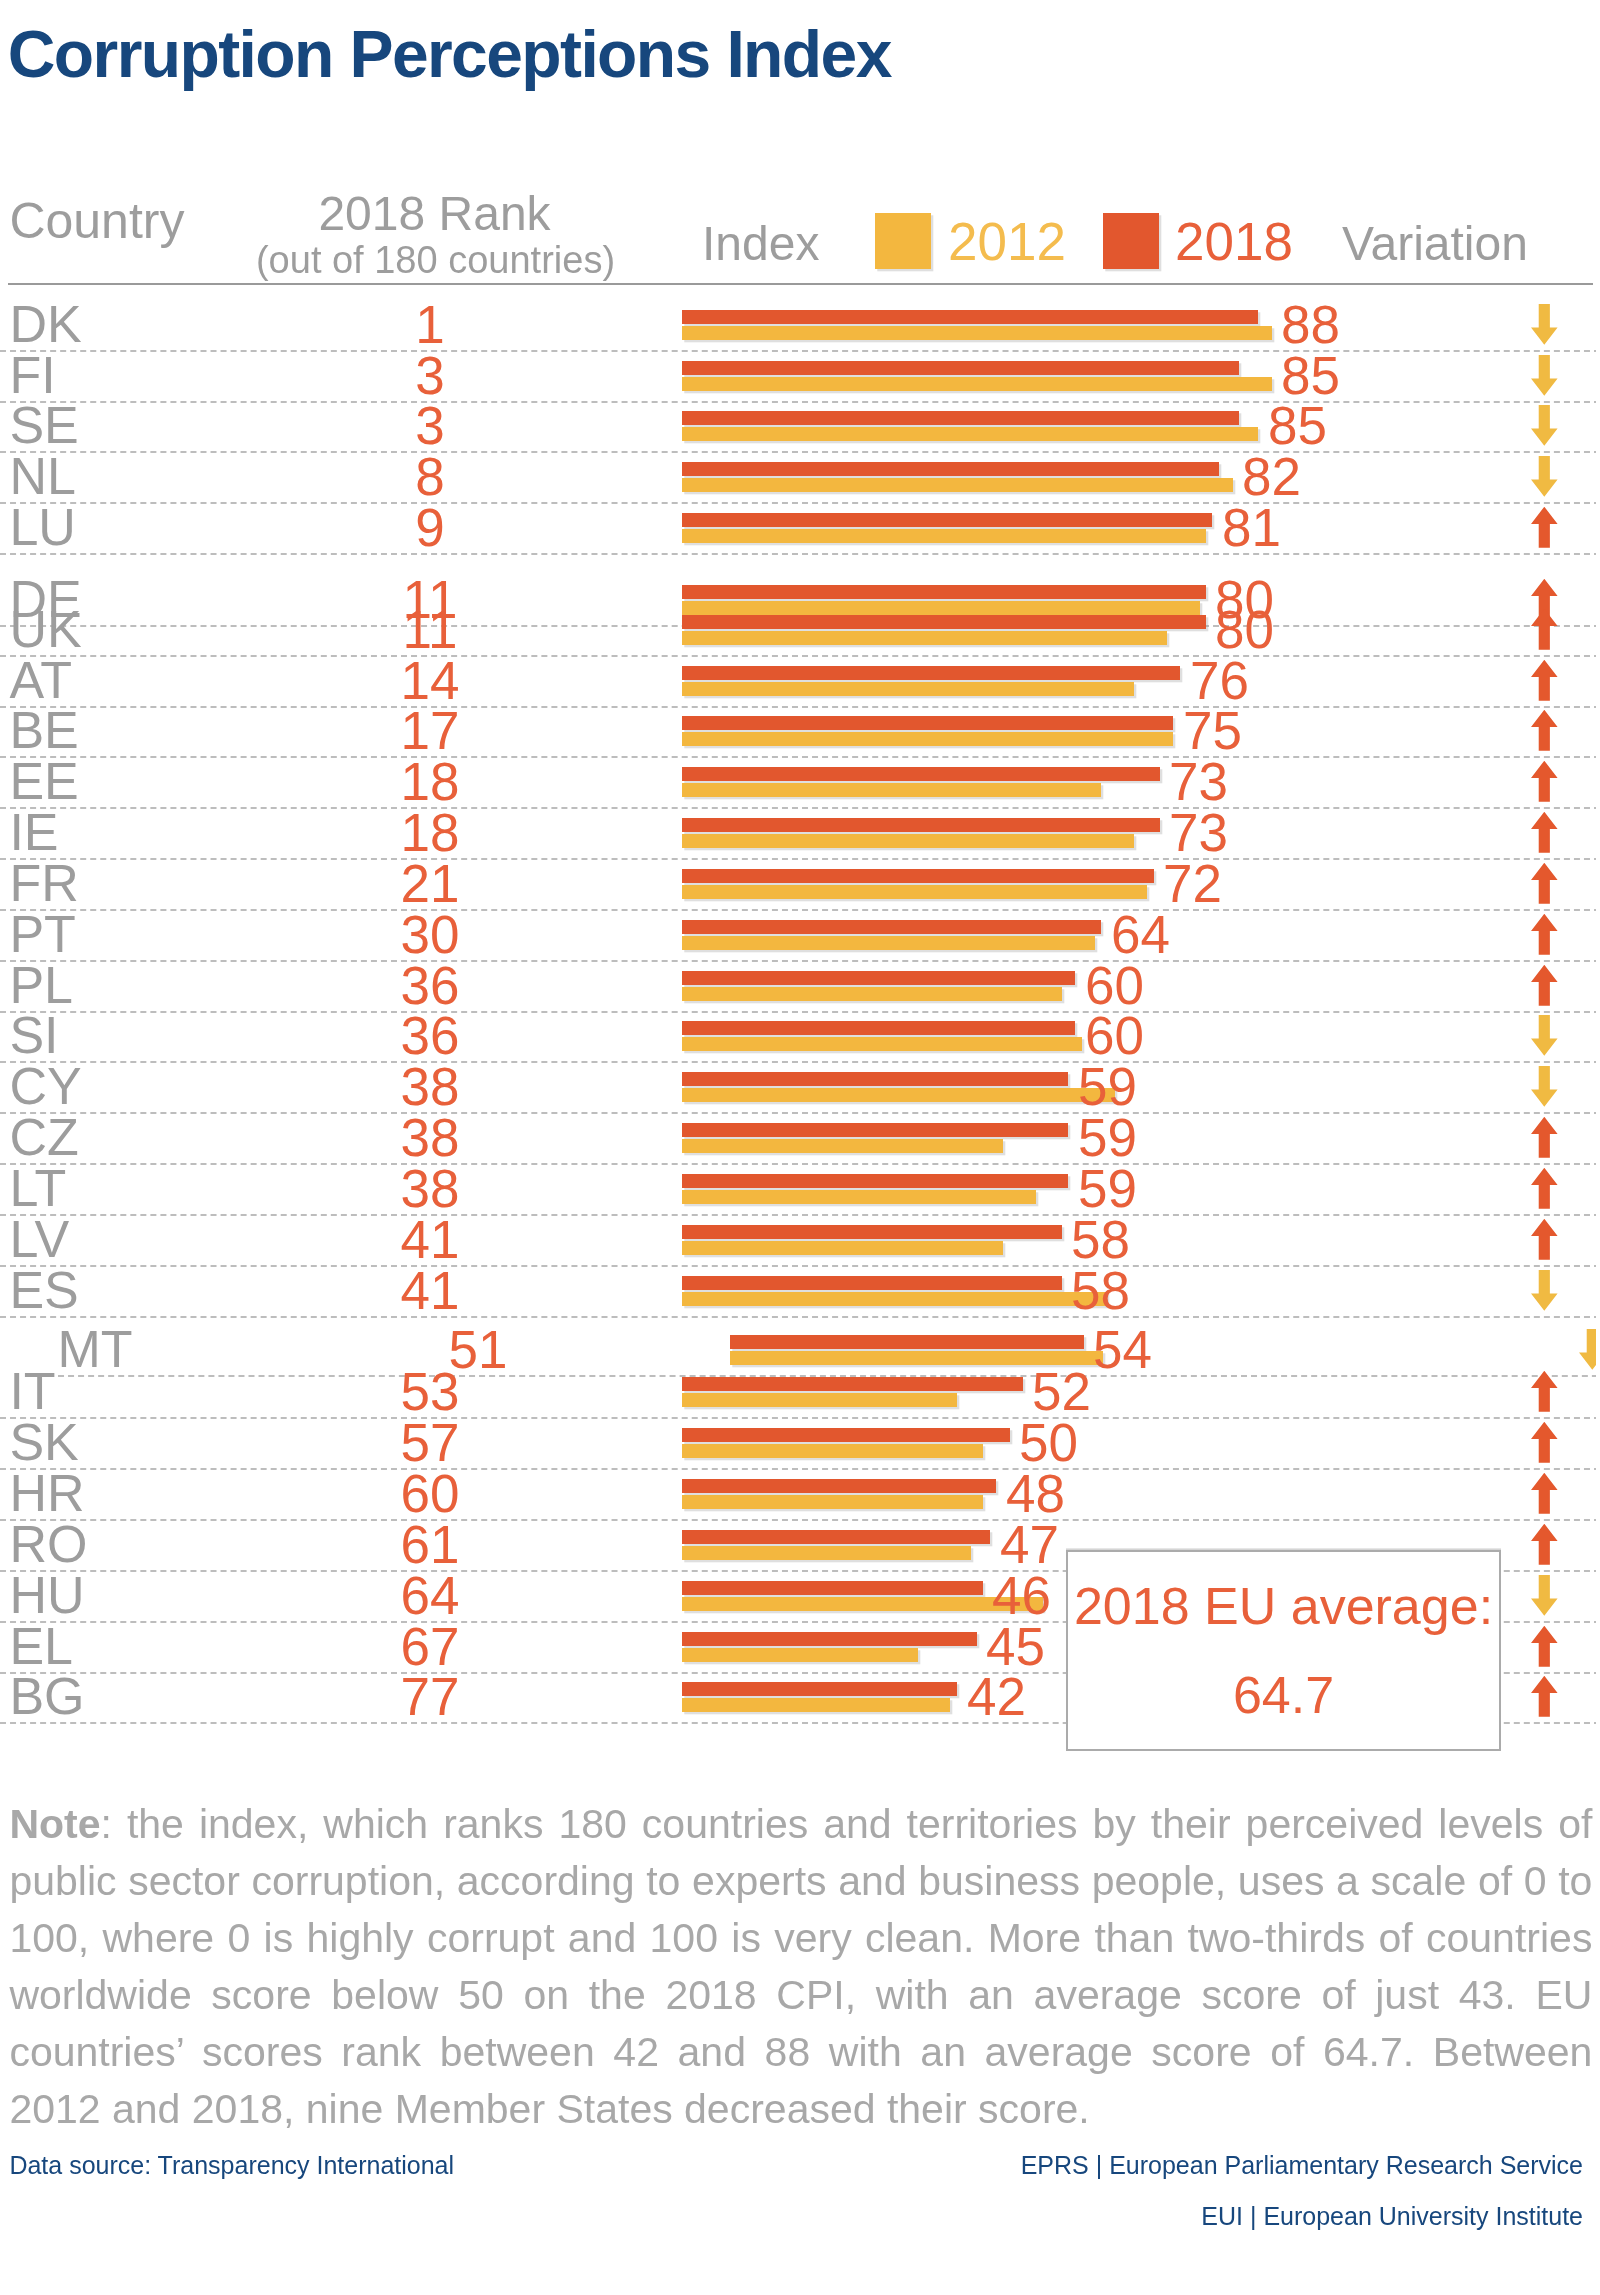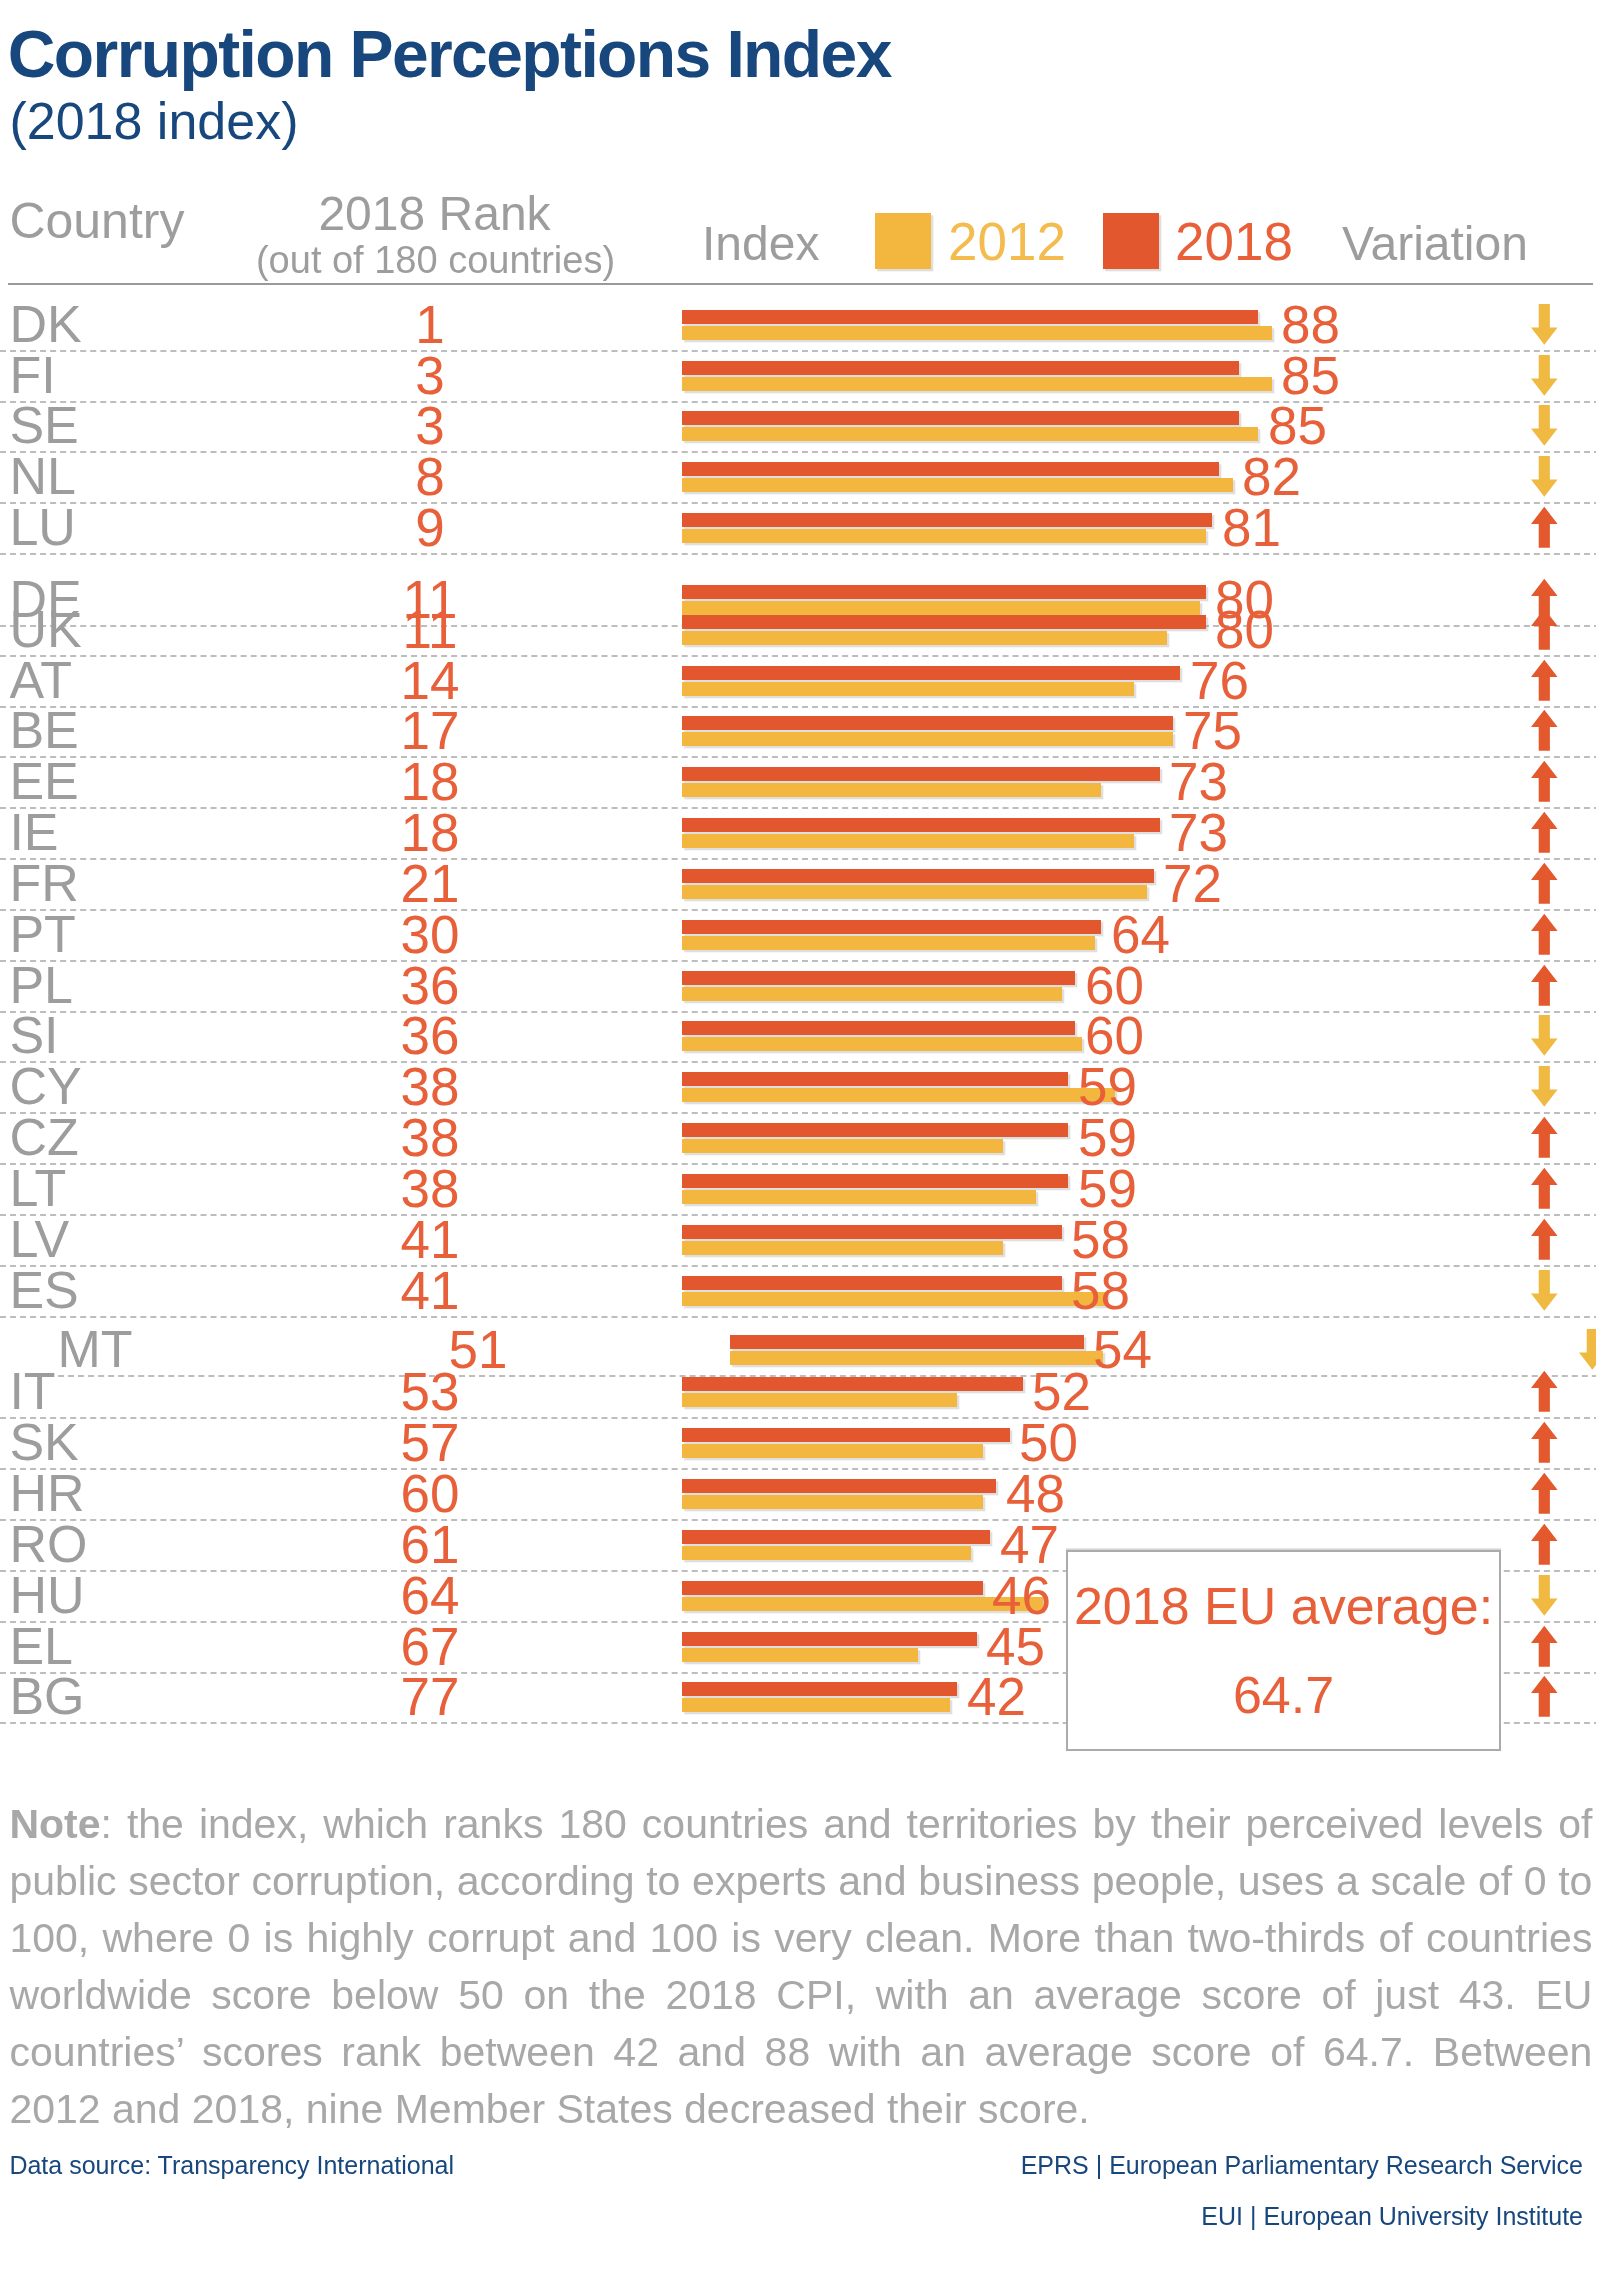--- a/index.html
+++ b/index.html
@@ -51,21 +51,20 @@
   .foot-src{left:9.4px;top:2151px;}
   .foot-eprs{left:704px;top:2151px;width:879px;text-align:right;}
   .foot-eui{left:704px;top:2202px;width:879px;text-align:right;}
 </style>
 </head>
 <body>
 
 <div class="page">
 
   <div class="abs title">Corruption Perceptions Index</div>
-  <div class="abs subtitle">(2018 index)</div>
 
   <div class="abs hdr hdr-country">Country</div>
   <div class="abs hdr hdr-rank">2018 Rank</div>
   <div class="abs hdr hdr-rank-sub">(out of 180 countries)</div>
   <div class="abs hdr hdr-index">Index</div>
   <div class="abs legend-swatch sw-2012"></div>
   <div class="abs legend-label lbl-2012">2012</div>
   <div class="abs legend-swatch sw-2018"></div>
   <div class="abs legend-label lbl-2018">2018</div>
   <div class="abs hdr hdr-variation">Variation</div>

